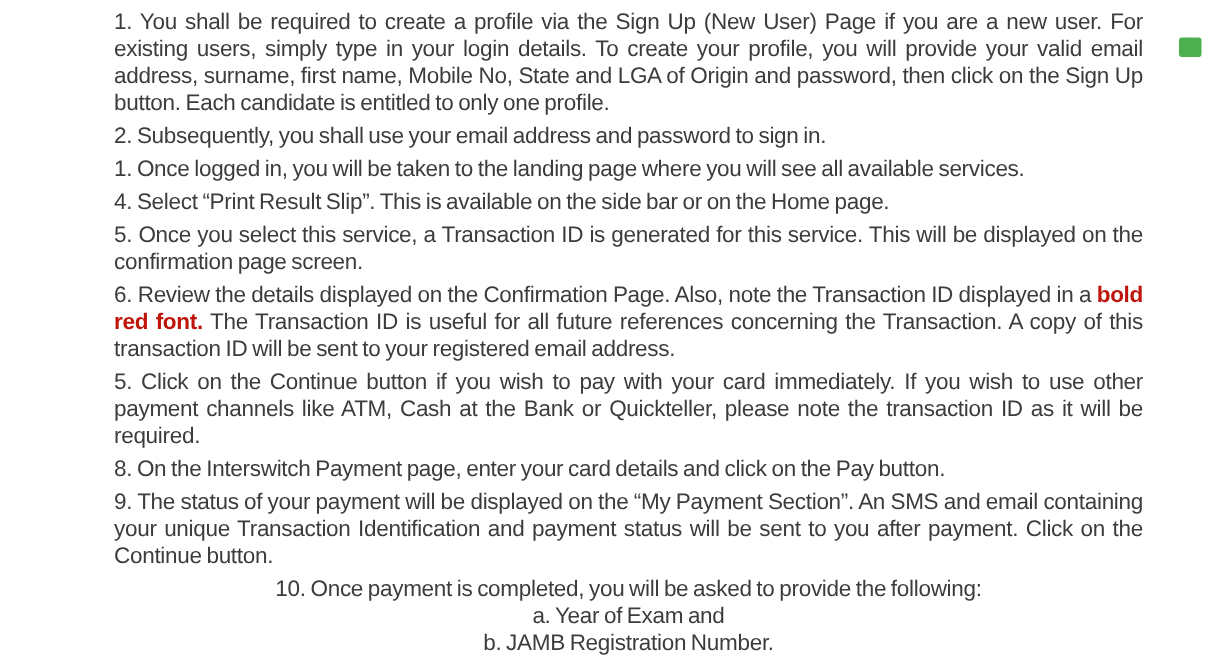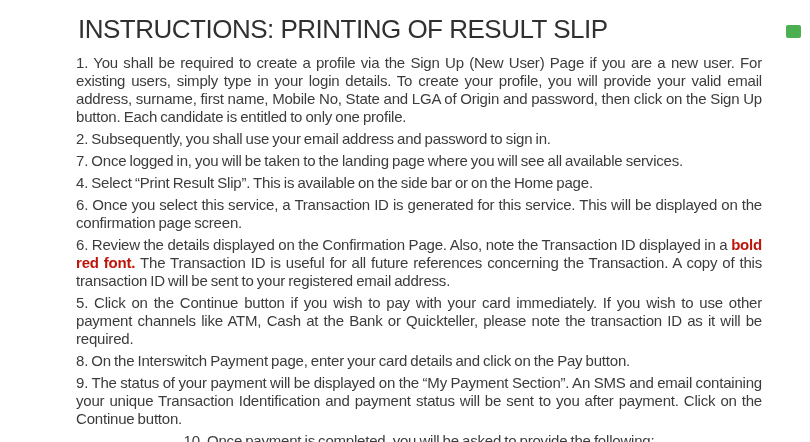--- a/index.html
+++ b/index.html
@@ -55,27 +55,26 @@
     cursor: pointer;
   }
 </style>
 </head>
 <body>
 
 <div class="page">
   <div class="corner-marker"></div>
 
   <div class="content">
-    <h1 class="title">INSTRUCTIONS: PRINTING OF RESULT SLIP</h1>
 
     <p class="step">1. You shall be required to create a profile via the Sign Up (New User) Page if you are a new user. For existing users, simply type in your login details. To create your profile, you will provide your valid email address, surname, first name, Mobile No, State and LGA of Origin and password, then click on the Sign Up button. Each candidate is entitled to only one profile.</p>
     <p class="step">2. Subsequently, you shall use your email address and password to sign in.</p>
-    <p class="step">7. Once logged in, you will be taken to the landing page where you will see all available services.</p>
+    <p class="step">1. Once logged in, you will be taken to the landing page where you will see all available services.</p>
     <p class="step">4. Select “Print Result Slip”. This is available on the side bar or on the Home page.</p>
-    <p class="step">6. Once you select this service, a Transaction ID is generated for this service. This will be displayed on the confirmation page screen.</p>
+    <p class="step">5. Once you select this service, a Transaction ID is generated for this service. This will be displayed on the confirmation page screen.</p>
 
     <p class="step"><span>6. Review the details displayed on the Confirmation Page. Also, note the Transaction ID displayed in a </span><span class="red">bold red font.</span><span> The Transaction ID is useful for all future references concerning the Transaction. A copy of this transaction ID will be sent to your registered email address.</span></p>
 
     <p class="step">5. Click on the Continue button if you wish to pay with your card immediately. If you wish to use other payment channels like ATM, Cash at the Bank or Quickteller, please note the transaction ID as it will be required.</p>
     <p class="step">8. On the Interswitch Payment page, enter your card details and click on the Pay button.</p>
     <p class="step">9. The status of your payment will be displayed on the “My Payment Section”. An SMS and email containing your unique Transaction Identification and payment status will be sent to you after payment. Click on the Continue button.</p>
 
     <p class="step">
       <span class="line">10. Once payment is completed, you will be asked to provide the following:</span>
       <span class="line">a. Year of Exam and</span>

